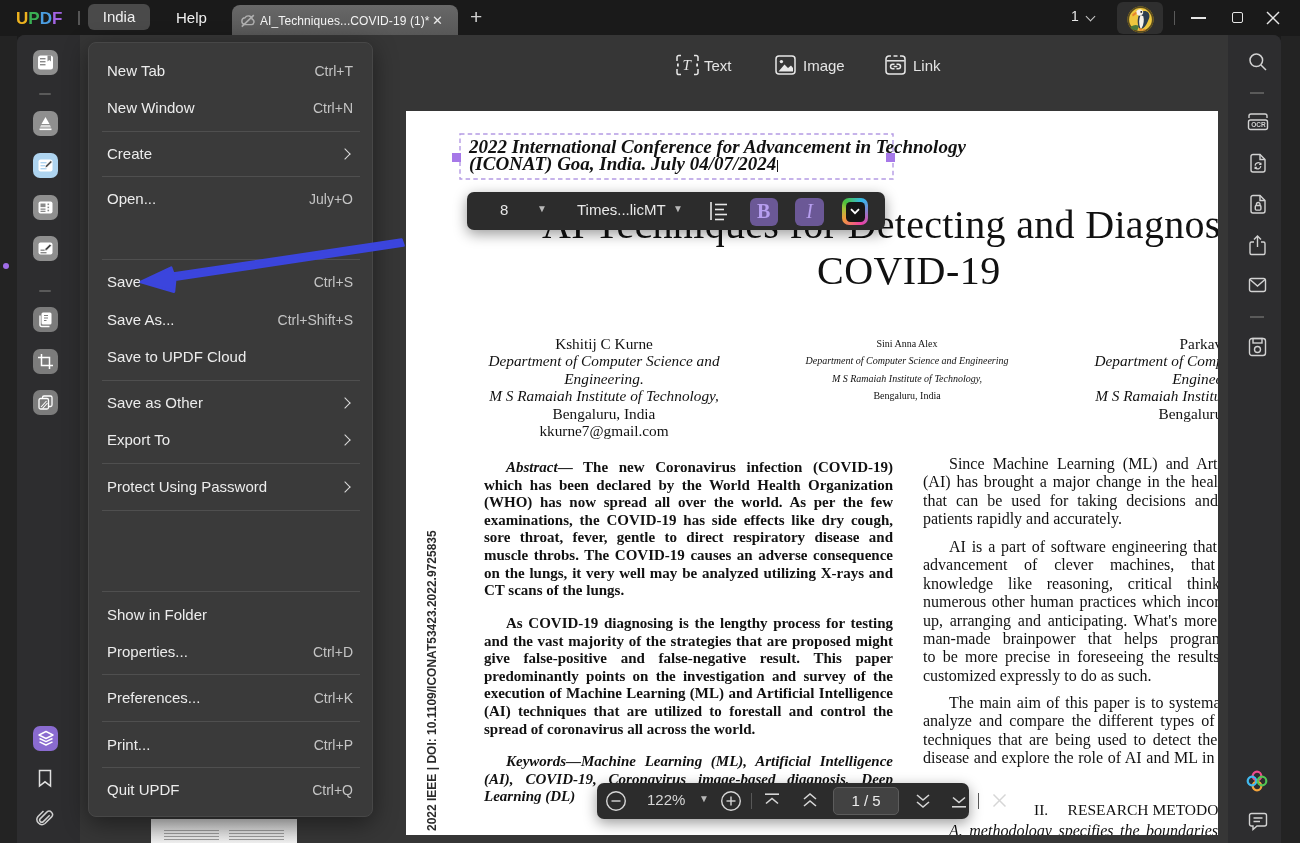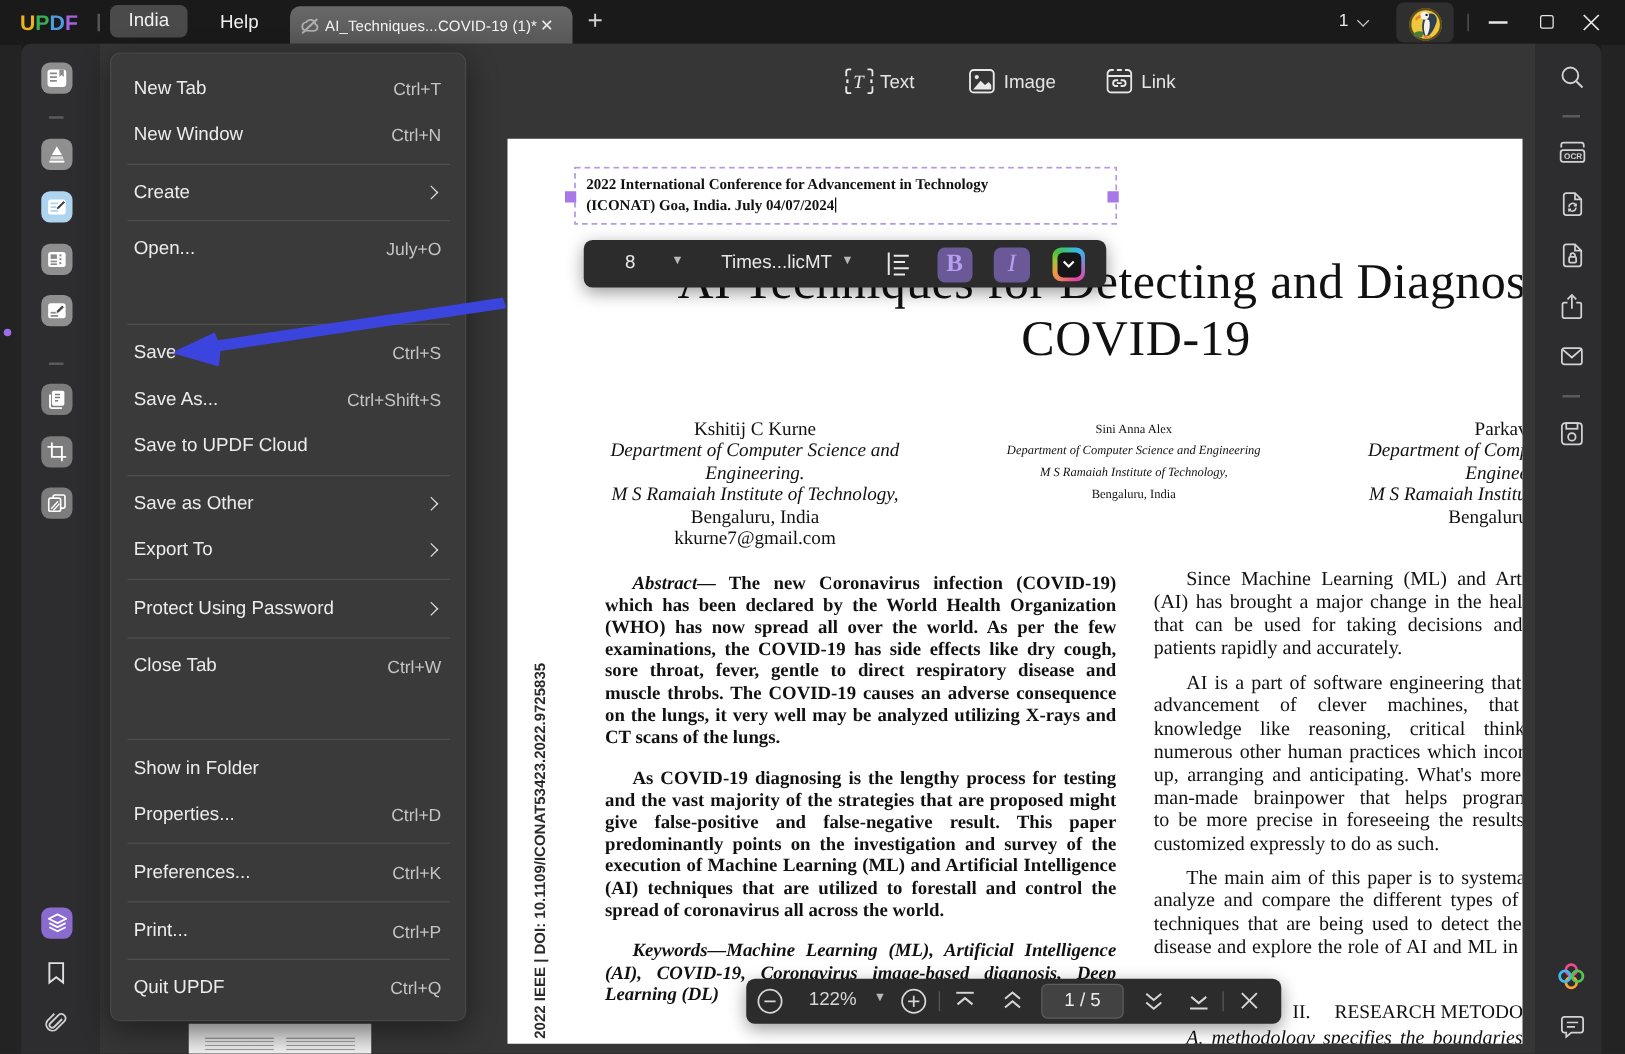--- a/index.html
+++ b/index.html
@@ -52,21 +52,21 @@
   
   #filemenu { left:88px; top:42px; width:285px; height:775px; background:#3a3a3a;
     border:1px solid #474747; border-radius:8px; box-shadow:0 6px 24px rgba(0,0,0,.45); }
   .mi { position:absolute; left:18px; right:19px; height:20px; color:#ececec; font-size:15px; }
   .mi .sc { position:absolute; right:0; top:1px; color:#c4c4c4; font-size:14px; }
   .mi .ar { position:absolute; right:4px; top:5px; width:8px; height:8px; border-top:1.7px solid #dcdcdc; border-right:1.7px solid #dcdcdc; transform:rotate(45deg); }
   .msep { position:absolute; left:13px; right:12px; height:1px; background:#4f4f4f; }
 
   #fmtbar { left:467px; top:192px; width:418px; height:38px; background:#2c2c2c; border-radius:7px;
     box-shadow:0 4px 14px rgba(0,0,0,.4); color:#e8e8e8; font-size:15px; }
-  #zoombar { left:597px; top:783px; width:428px; height:36px; background:#2c2c2c; border-radius:7px;
+  #zoombar { left:597px; top:783px; width:372px; height:36px; background:#2c2c2c; border-radius:7px;
     box-shadow:0 4px 14px rgba(0,0,0,.4); color:#d6d6d6; font-size:15px; }
 </style>
 </head>
 <body>
 <div id="stage">
 
   <div class="abs" id="titlebar"></div>
   <div class="abs" id="logo"><span style="color:#edb21f">U</span><span style="color:#3aaf54">P</span><span style="color:#4b9de0">D</span><span style="color:#a263e2">F</span></div>
   <div class="abs" id="tbsep1"></div>
   <div class="abs" id="filebtn">India</div>
@@ -252,21 +252,21 @@
     <circle cx="6" cy="11" r="4.3" stroke="#41b9ef" stroke-width="2.2"></circle>
     <circle cx="16" cy="11" r="4.3" stroke="#52c553" stroke-width="2.2"></circle>
   </svg>
   <svg class="abs" style="left:1248px;top:812px" width="20" height="19" viewBox="0 0 20 19" fill="none" stroke="#d2d2d2" stroke-width="1.4">
     <path d="M1.5 3.5 a2 2 0 0 1 2-2 H16.5 a2 2 0 0 1 2 2 V12 a2 2 0 0 1 -2 2 H9 l-4 3.5 V14 H3.5 a2 2 0 0 1 -2-2 Z"></path>
     <path d="M5.5 6 H14.5 M5.5 9.5 H12" stroke-width="1.3"></path>
   </svg>
 
   <div class="abs" id="page">
 
-    <div class="serif abs" style="left:63px;top:27.8px;font-size:12px;line-height:16.8px;font-weight:bold;">2022 International Conference for Advancement in Technology<br>(ICONAT) Goa, India. July 04/07/2024<span style="display:inline-block;width:1px;height:12px;background:#111;vertical-align:-2px;margin-left:1px"></span></div>
+    <div class="serif abs" style="left:63px;top:27.8px;font-size:19px;line-height:16.8px;font-weight:bold;font-style:italic">2022 International Conference for Advancement in Technology<br>(ICONAT) Goa, India. July 04/07/2024<span style="display:inline-block;width:1px;height:12px;background:#111;vertical-align:-2px;margin-left:1px"></span></div>
 
     <div class="serif abs jline" style="left:136px;top:90px;font-size:40px;letter-spacing:0.32px">AI Techniques for Detecting and Diagnos</div>
     <div class="serif abs jline" style="left:411px;top:136px;font-size:40px;letter-spacing:0.45px">COVID-19</div>
 
     <div class="serif abs" style="left:73px;top:223.5px;width:250px;text-align:center;font-size:15.3px;line-height:17.5px">Kshitij C Kurne<br><i>Department of Computer Science and Engineering.<br>M S Ramaiah Institute of Technology,</i><br>Bengaluru, India<br>kkurne7@gmail.com</div>
     <div class="serif abs" style="left:376px;top:223.5px;width:250px;text-align:center;font-size:10px;line-height:17.5px">Sini Anna Alex<br><i>Department of Computer Science and Engineering<br>M S Ramaiah Institute of Technology,</i><br>Bengaluru, India</div>
     <div class="serif abs" style="left:679px;top:223.5px;width:250px;text-align:center;font-size:15.3px;line-height:17.5px">Parkavi A<br><i>Department of Computer Science and Engineering<br>M S Ramaiah Institute of Technology,</i><br>Bengaluru, India</div>
 
     <div class="abs" style="left:19px;top:720px;width:300px;transform-origin:0 0;transform:rotate(-90deg);font-size:12px;color:#2a2a2a;white-space:nowrap;font-weight:bold">2022 IEEE | DOI: 10.1109/ICONAT53423.2022.9725835</div>
 
@@ -334,21 +334,20 @@
     <div class="msep" style="top:216px"></div>
     <div class="mi" style="top:230px">Save<span class="sc">Ctrl+S</span></div>
     <div class="mi" style="top:267.5px">Save As...<span class="sc">Ctrl+Shift+S</span></div>
     <div class="mi" style="top:305px">Save to UPDF Cloud</div>
     <div class="msep" style="top:336.5px"></div>
     <div class="mi" style="top:350.5px">Save as Other<span class="ar"></span></div>
     <div class="mi" style="top:388px">Export To<span class="ar"></span></div>
     <div class="msep" style="top:420px"></div>
     <div class="mi" style="top:434.5px">Protect Using Password<span class="ar"></span></div>
     <div class="msep" style="top:466.5px"></div>
-    <div class="mi" style="top:480.5px">Close Tab<span class="sc">Ctrl+W</span></div>
     <div class="msep" style="top:548px"></div>
     <div class="mi" style="top:563px">Show in Folder</div>
     <div class="mi" style="top:600px">Properties...<span class="sc">Ctrl+D</span></div>
     <div class="msep" style="top:630.5px"></div>
     <div class="mi" style="top:645.5px">Preferences...<span class="sc">Ctrl+K</span></div>
     <div class="msep" style="top:677.5px"></div>
     <div class="mi" style="top:692.5px">Print...<span class="sc">Ctrl+P</span></div>
     <div class="msep" style="top:723.5px"></div>
     <div class="mi" style="top:738px">Quit UPDF<span class="sc">Ctrl+Q</span></div>
   </div>

